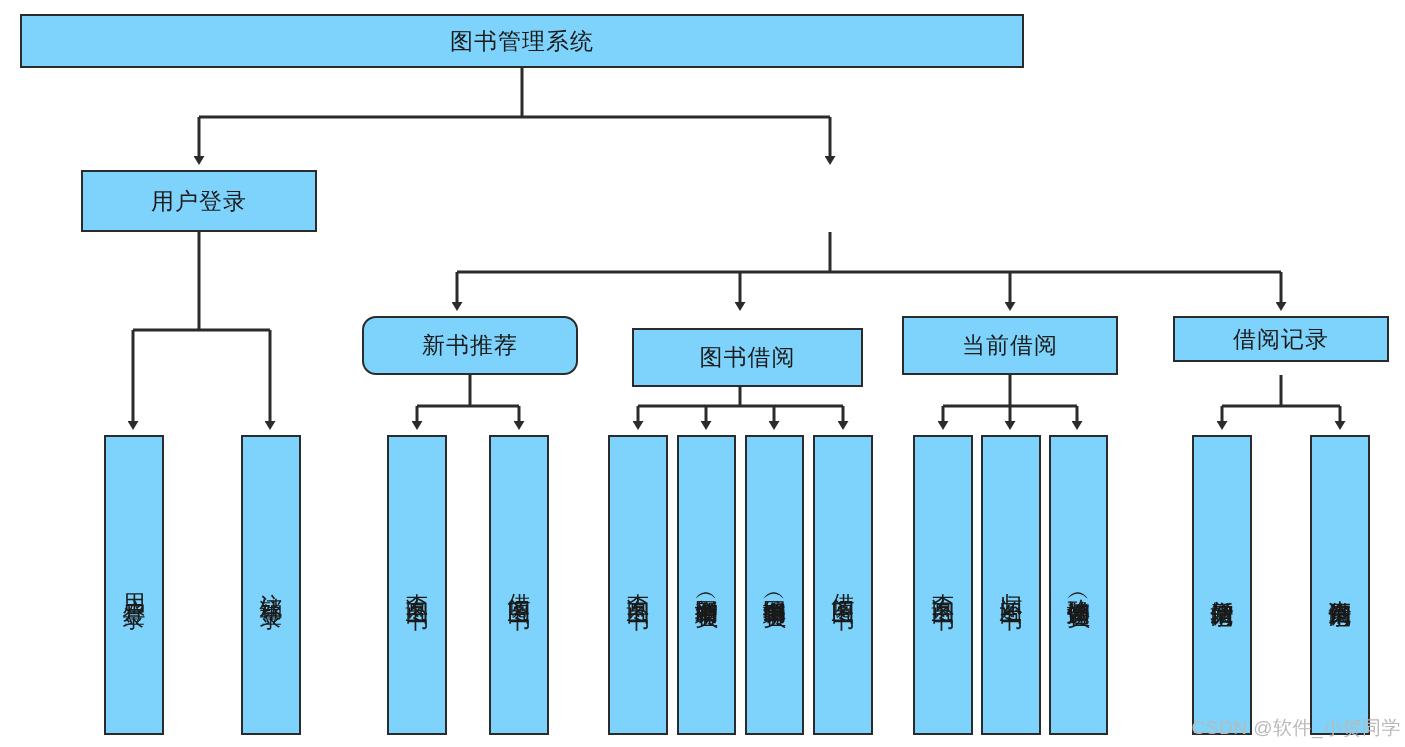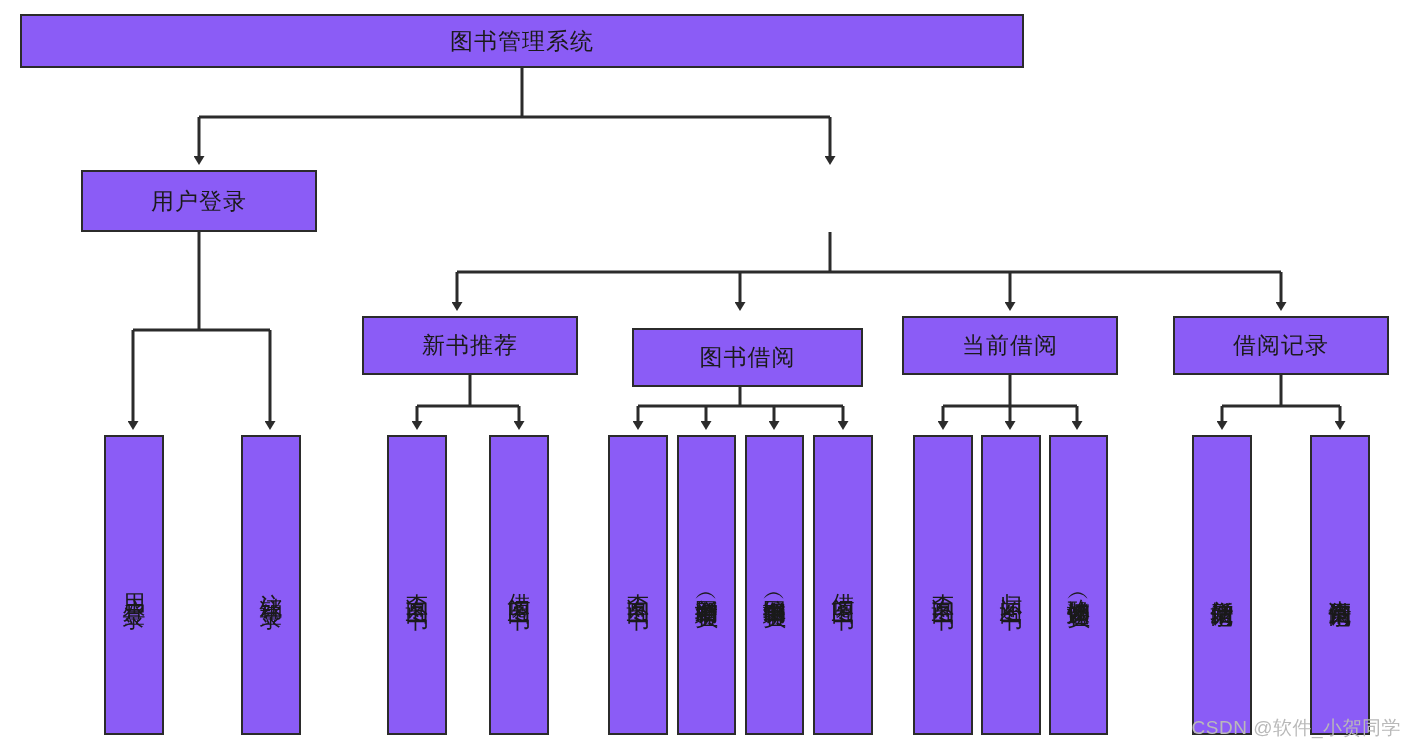--- a/index.html
+++ b/index.html
@@ -25,21 +25,21 @@
     left: 0;
     top: 0;
     width: 1405px;
     height: 747px;
     pointer-events: none;
   }
   .node {
     position: absolute;
     box-sizing: border-box;
     border: 2px solid #2b2b2b;
-    background: #8b5cf6;
+    background: #7dd3fc;
     display: flex;
     align-items: center;
     justify-content: center;
     color: #1a1a1a;
   }
   .node.horiz {
     font-size: 23px;
     letter-spacing: 1px;
   }
   .node.vert {
@@ -130,30 +130,30 @@
   </svg>
 
   <div class="node horiz" style="left:20px; top:14px; width:1004px; height:54px;">
     <span class="label">图书管理系统</span>
   </div>
 
   <div class="node horiz" style="left:81px; top:170px; width:236px; height:62px;">
     <span class="label">用户登录</span>
   </div>
 
-  <div class="node horiz" style="left:362px; top:316px; width:216px; height:59px;">
+  <div class="node horiz" style="left:362px; top:316px; width:216px; height:59px;border-radius:14px;">
     <span class="label">新书推荐</span>
   </div>
   <div class="node horiz" style="left:632px; top:328px; width:231px; height:59px;">
     <span class="label">图书借阅</span>
   </div>
   <div class="node horiz" style="left:902px; top:316px; width:216px; height:59px;">
     <span class="label">当前借阅</span>
   </div>
-  <div class="node horiz" style="left:1173px; top:316px; width:216px; height:59px;">
+  <div class="node horiz" style="left:1173px; top:316px; width:216px; height:46px;">
     <span class="label">借阅记录</span>
   </div>
 
   <div class="node vert" style="left:104px; top:435px; width:60px; height:300px;">
     <span class="label">用户登录</span>
   </div>
   <div class="node vert" style="left:241px; top:435px; width:60px; height:300px;">
     <span class="label">注销登录</span>
   </div>
 

